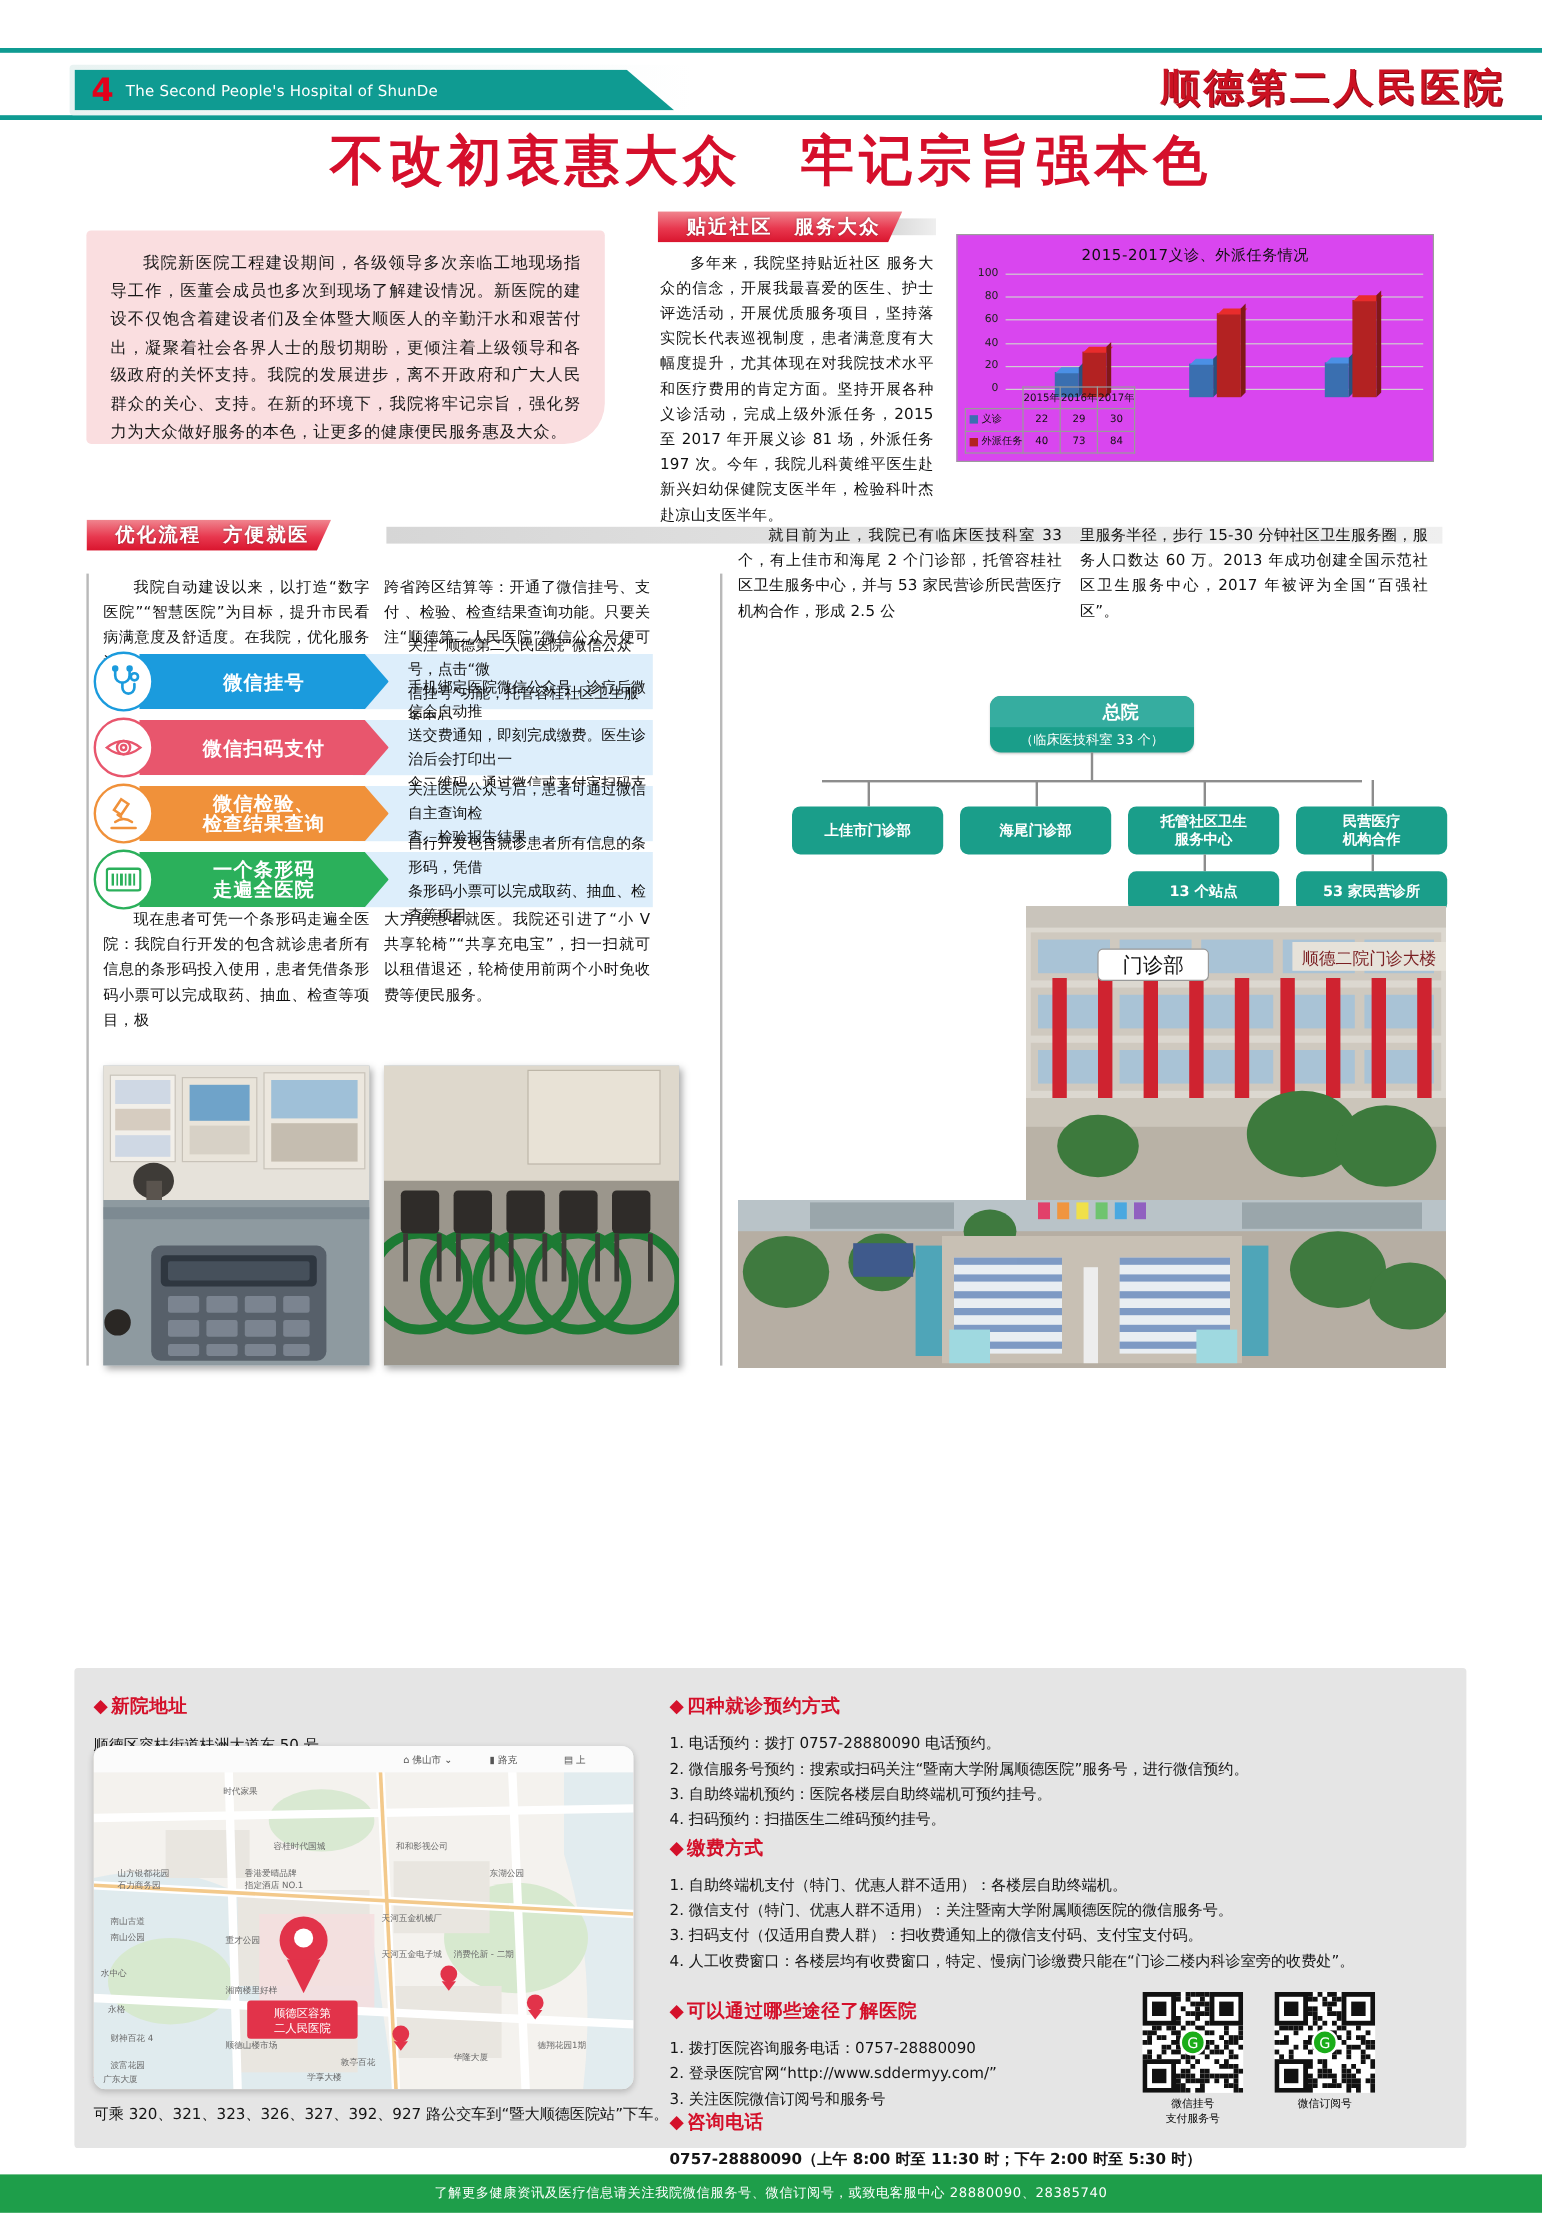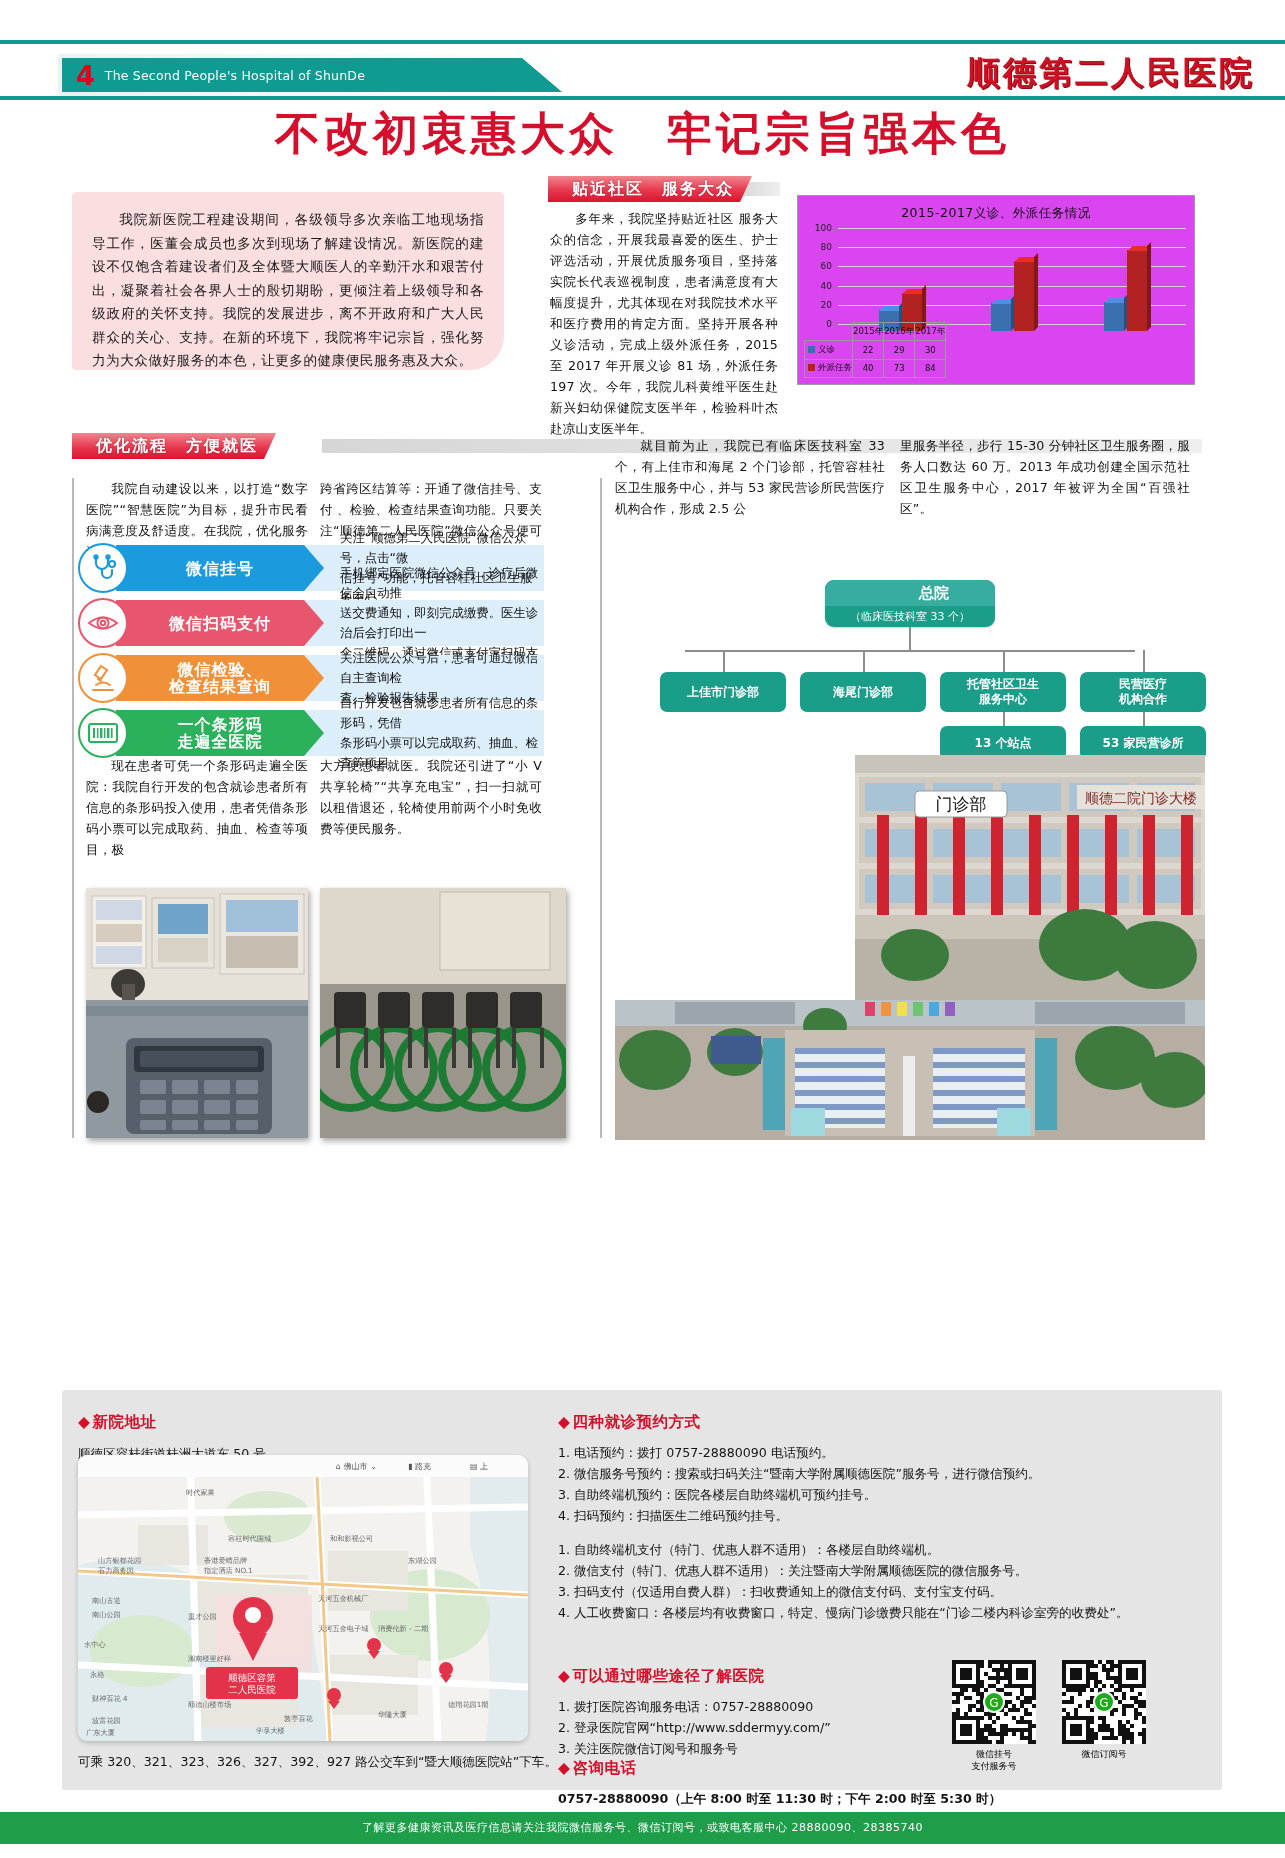--- a/index.html
+++ b/index.html
@@ -607,20 +607,23 @@
       </div>
       <div id="appt-list" style="margin-top:9px;">
           <div class="body-t cn">1. 电话预约：拨打 0757-28880090 电话预约。</div>
           <div class="body-t cn">2. 微信服务号预约：搜索或扫码关注“暨南大学附属顺德医院”服务号，进行微信预约。</div>
           <div class="body-t cn">3. 自助终端机预约：医院各楼层自助终端机可预约挂号。</div>
           <div class="body-t cn">4. 扫码预约：扫描医生二维码预约挂号。</div>
         </div>
     </div>
 
     <div style="position:absolute; left:496px; top:140px; width:650px;">
+      <div class="hd cn">
+        <span class="dia">◆</span><span>缴费方式</span>
+      </div>
       <div id="pay-list" style="margin-top:9px;">
           <div class="body-t cn">1. 自助终端机支付（特门、优惠人群不适用）：各楼层自助终端机。</div>
           <div class="body-t cn">2. 微信支付（特门、优惠人群不适用）：关注暨南大学附属顺德医院的微信服务号。</div>
           <div class="body-t cn">3. 扫码支付（仅适用自费人群）：扫收费通知上的微信支付码、支付宝支付码。</div>
           <div class="body-t cn">4. 人工收费窗口：各楼层均有收费窗口，特定、慢病门诊缴费只能在“门诊二楼内科诊室旁的收费处”。</div>
         </div>
     </div>
 
     <div style="position:absolute; left:496px; top:276px; width:380px;">
       <div class="hd cn">

